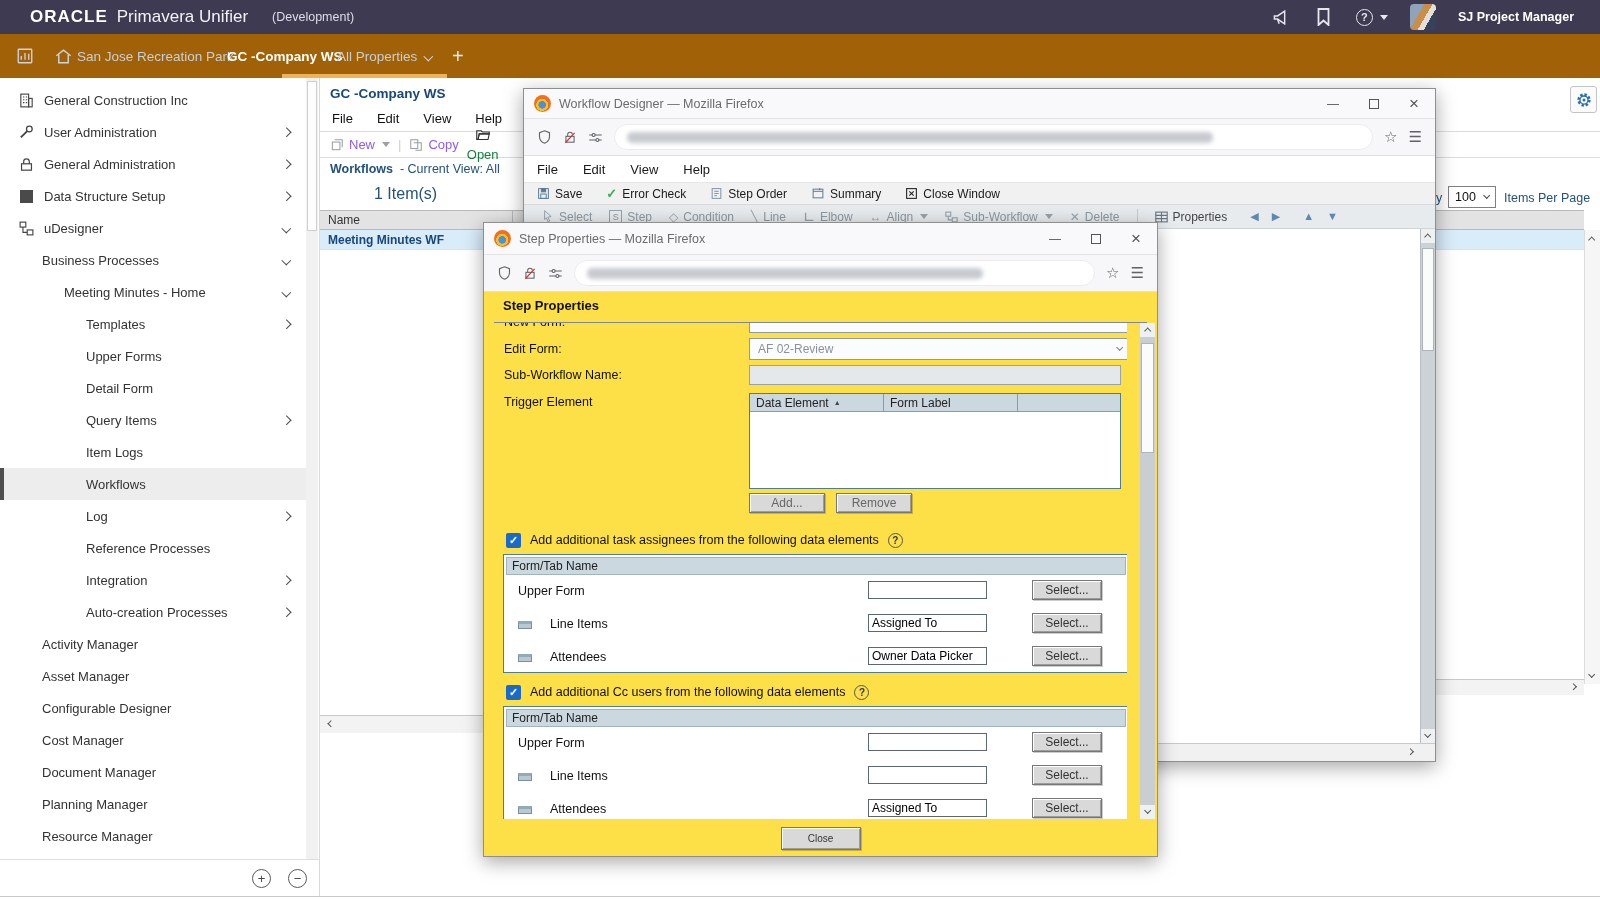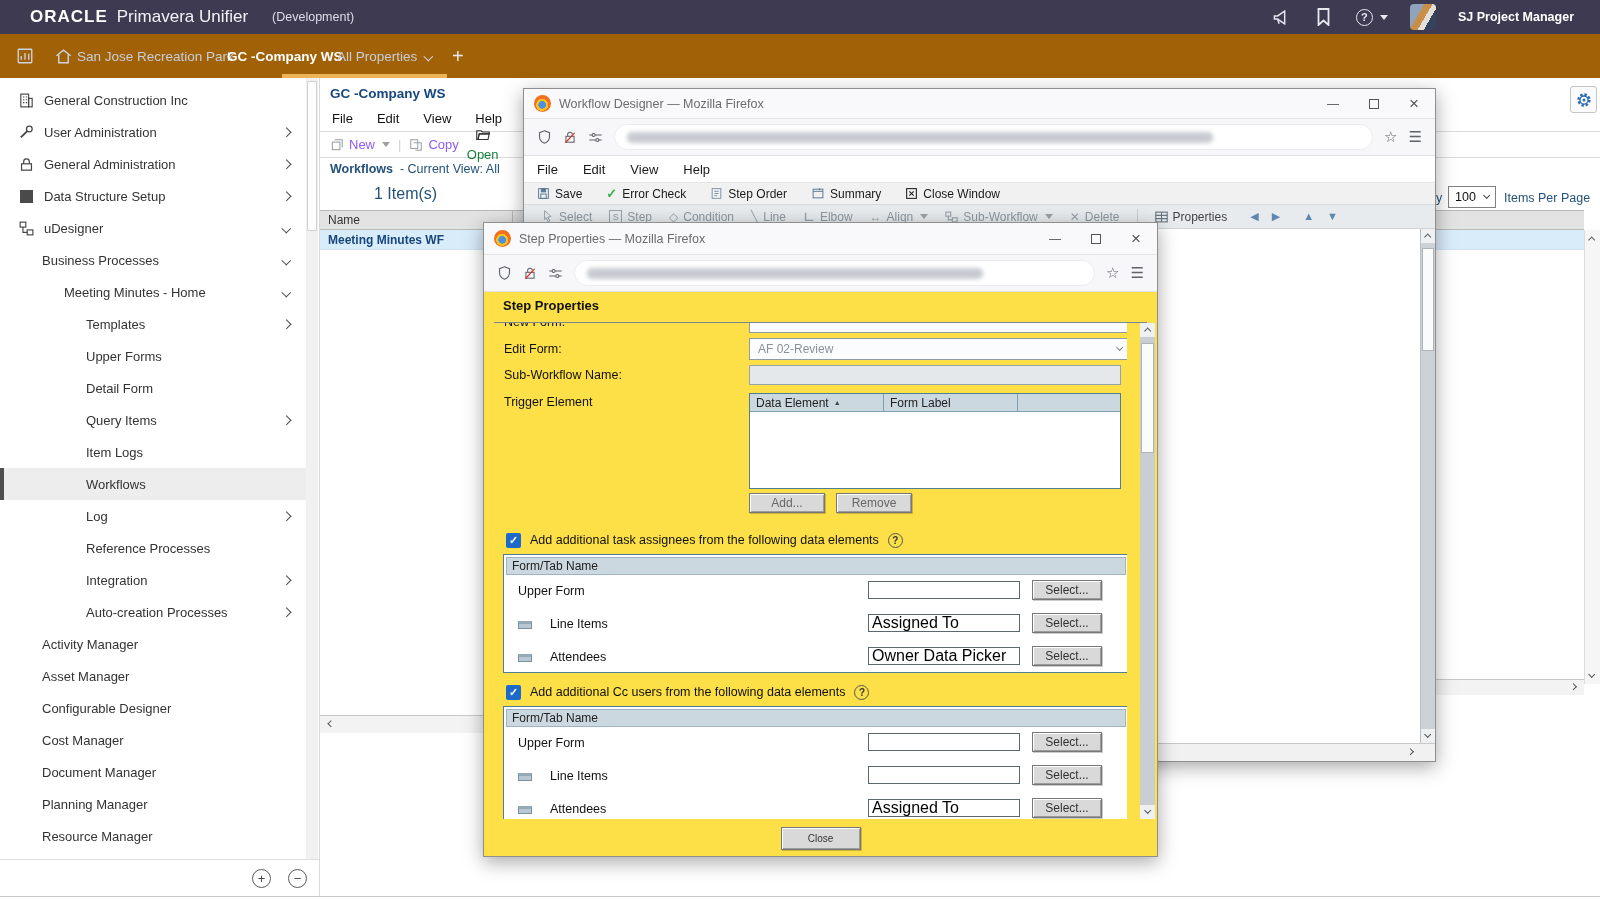--- a/index.html
+++ b/index.html
@@ -139,22 +139,22 @@
          display:flex;align-items:center;justify-content:center;flex:0 0 auto;}
   .fr.cb{display:flex;align-items:center;gap:9px;padding-left:10px;font-size:12.5px;color:#111;}
   .groupbox{position:relative;margin-left:7px;margin-top:5px;width:626px;height:119px;background:#fff;border:1px solid #4e7d96;}
   .gb-head{height:18px;background:#ccd8df;border:1px solid #9fb4bf;margin:2px 2px 0 2px;font-size:12px;color:#222;
            display:flex;align-items:center;padding-left:5px;}
   .gb-row{position:relative;height:33px;}
   .gb-lab{position:absolute;left:46px;top:9px;font-size:12.5px;color:#111;}
   .gb-lab0{position:absolute;left:14px;top:9px;font-size:12.5px;color:#111;}
   .tabico{position:absolute;left:14px;top:13px;width:14px;height:8px;background:#b9c9d3;border:1px solid #7a909e;
           border-top:3px solid #93aab7;}
-  .gb-input{position:absolute;left:364px;top:6px;width:152px;height:18px;border:1px solid #5d6770;background:#fff;
-            font-size:16px;font-family:"Liberation Sans",sans-serif;color:#000;padding:0 3px;}
+  .gb-input{position:absolute;left:364px;top:6px;width:119px;height:18px;border:1px solid #5d6770;background:#fff;
+            font-size:12px;font-family:"Liberation Sans",sans-serif;color:#000;padding:0 3px;}
   .gb-sel{position:absolute;left:528px;top:5px;width:70px;height:20px;}
   .sp-scroll{position:absolute;right:2px;top:31px;bottom:37px;width:15px;background:#c9ced3;}
   .sp-close{position:absolute;left:50%;transform:translateX(-50%);bottom:6px;width:80px;height:23px;font-size:10px;}
 </style>
 </head>
 <body>
 
 <div class="app">
 
   <div class="topbar">

